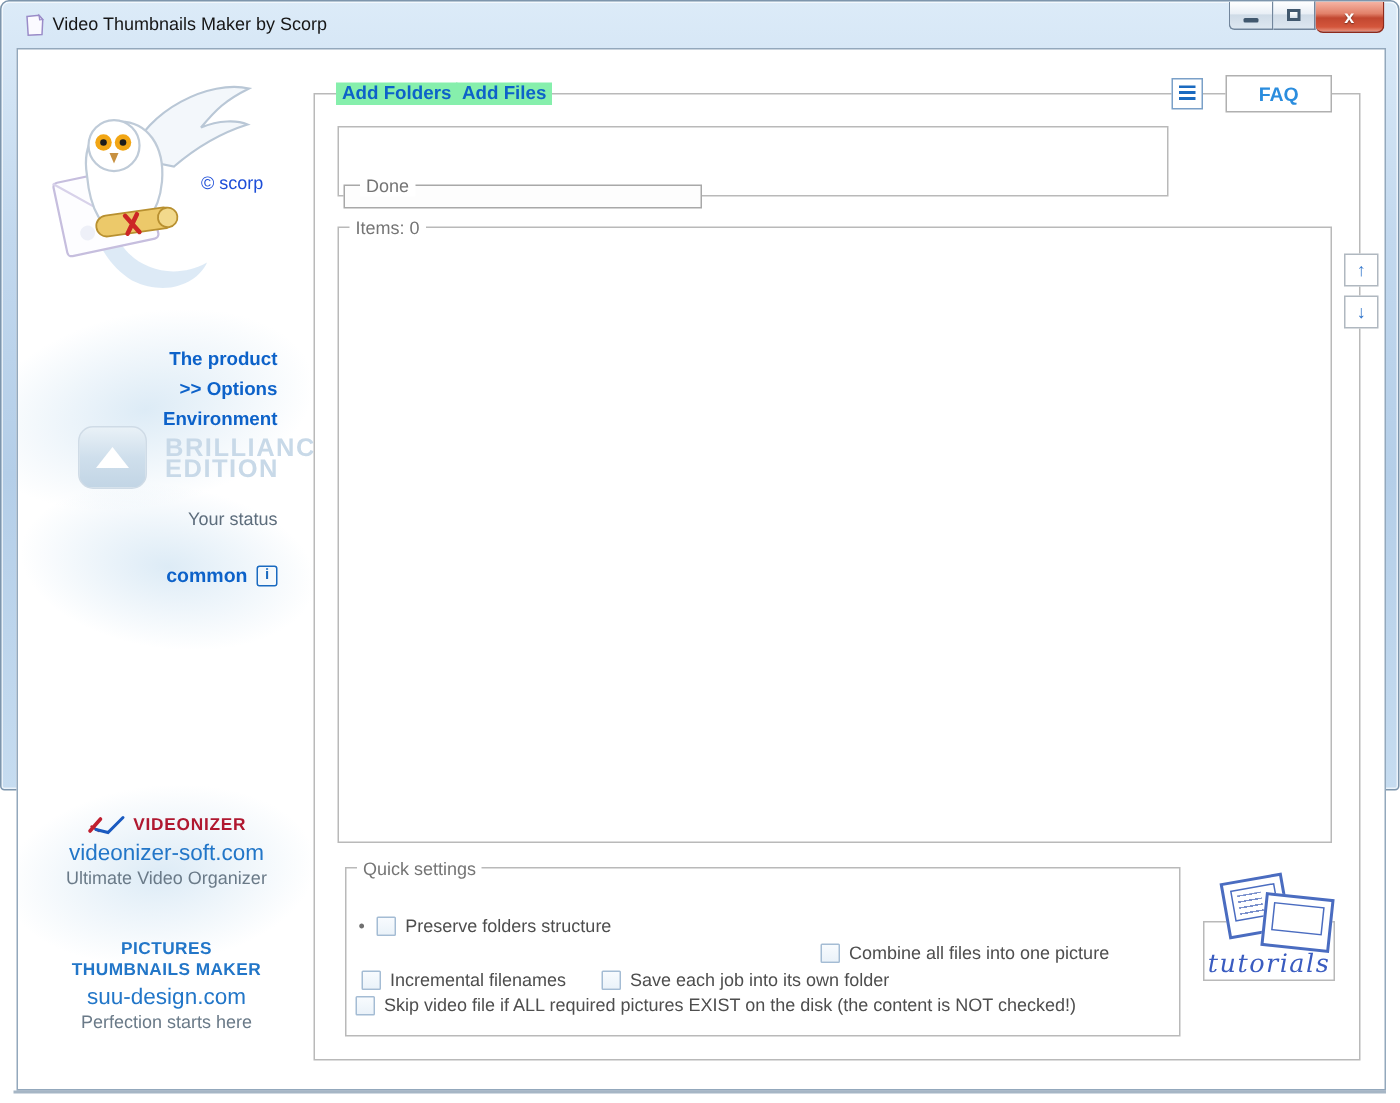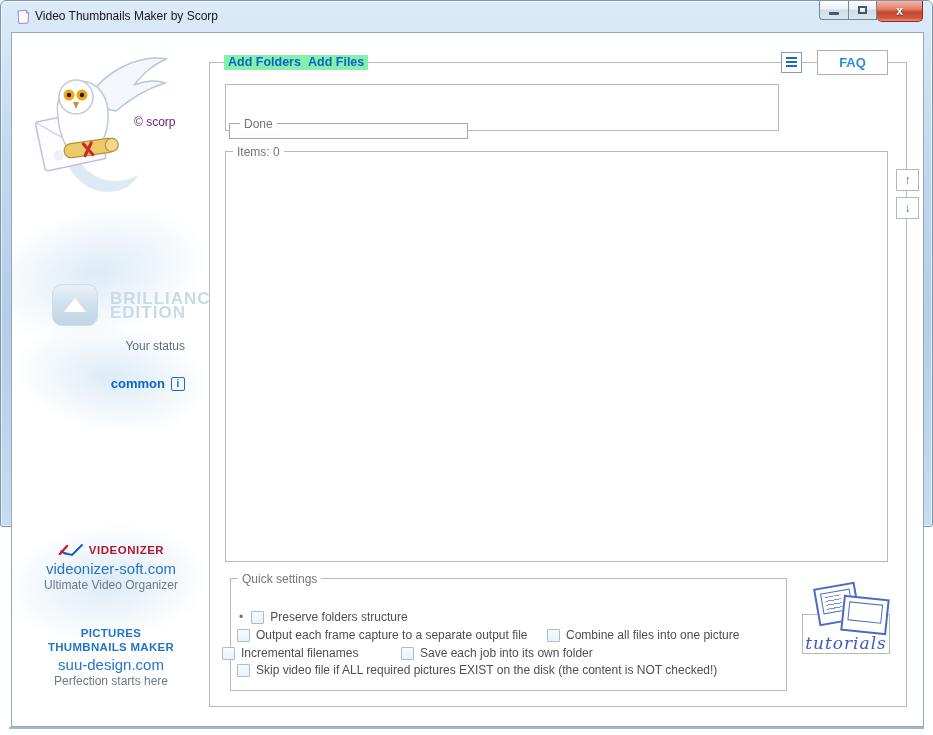--- a/index.html
+++ b/index.html
@@ -32,21 +32,21 @@
   .content{position:absolute;left:10px;top:31px;width:913px;height:695px;background:#ffffff;
     border:1px solid #93a8bc;box-sizing:border-box;}
 
   
   .sidebar{position:absolute;left:0;top:0;width:197px;height:693px;overflow:hidden;}
   .blob{position:absolute;border-radius:50%;background:radial-gradient(ellipse at center,rgba(198,222,240,.6),rgba(198,222,240,0) 70%);}
   .b1{left:-30px;top:175px;width:230px;height:130px;transform:rotate(-12deg);}
   .b2{left:0px;top:290px;width:200px;height:110px;transform:rotate(8deg);}
   .b3{left:-10px;top:490px;width:210px;height:120px;transform:rotate(-6deg);}
   .owl{position:absolute;left:6px;top:14px;}
-  .scorp{position:absolute;left:122px;top:82px;font-size:12px;color:#701a75;}
+  .scorp{position:absolute;left:122px;top:82px;font-size:12px;color:#1d4ed8;}
   .logoblock{position:absolute;left:88px;top:120px;font-size:11px;font-weight:bold;line-height:13px;letter-spacing:.4px;}
   .lg-red{color:#c00000;} .lg-blue{color:#1a5ac0;} .lg-purple{color:#8a3ce0;}
   .navlinks{position:absolute;right:24px;top:196px;text-align:right;}
   .navlink{display:block;font-size:12.5px;font-weight:bold;color:#0d62c9;line-height:20px;cursor:pointer;text-decoration:none;}
   .brbtn{position:absolute;left:40px;top:251px;width:46px;height:42px;border-radius:10px;
     background:linear-gradient(180deg,#e9f1f7,#cfdfec 50%,#c2d5e5);border:1px solid #cfdbe6;box-sizing:border-box;
     display:flex;align-items:center;justify-content:center;cursor:pointer;}
   .brbtn .tri{width:0;height:0;border-left:11px solid transparent;border-right:11px solid transparent;border-bottom:14px solid #ffffff;}
   .edition{position:absolute;left:98px;top:259px;font-size:17px;font-weight:bold;color:#c8d9e8;letter-spacing:1px;line-height:14px;}
   .statuslabel{position:absolute;right:24px;top:306px;font-size:12px;color:#5d6d7c;}
@@ -149,20 +149,25 @@
         <path d="M55 55 L61 55 L58 62 Z" fill="#c79040"></path>
         <g transform="rotate(-8 72 101)">
           <rect x="46" y="94" width="52" height="14" rx="7" fill="#ecc96a" stroke="#b89030" stroke-width="1.2"></rect>
           <circle cx="94" cy="101" r="6.5" fill="#f2d98c" stroke="#b89030" stroke-width="1.2"></circle>
           <path d="M66 96 l8 12 M74 96 l-8 12" stroke="#cc2626" stroke-width="3" stroke-linecap="round"></path>
         </g>
       </svg>
       <span class="scorp">© scorp</span>
 
 
+      <div class="navlinks">
+        <span class="navlink">The product</span>
+        <span class="navlink">&gt;&gt; Options</span>
+        <span class="navlink">Environment</span>
+      </div>
 
       <div class="brbtn">
         <div class="tri"></div>
       </div>
       <div class="edition">
         <div>BRILLIANCE</div>
         <div>EDITION</div>
       </div>
 
       <div class="statuslabel">Your status</div>
@@ -216,30 +221,26 @@
     <div class="gbox quickbox"></div>
     <span class="glabel quicklabel">Quick settings</span>
 
 
     <div class="qrow" style="left:227px;top:577px;">
       <span class="bullet">•</span>
       <span class="cb"></span>
       <span>Preserve folders structure</span>
     </div>
 
-    <div class="qrow" style="left:225px;top:595px;">
-      <span class="cb"></span>
-      <span>Output each frame capture to a separate output file</span>
-    </div>
     <div class="qrow" style="left:535px;top:595px;">
       <span class="cb"></span>
       <span>Combine all files into one picture</span>
     </div>
 
-    <div class="qrow" style="left:210px;top:613px;">
+    <div class="qrow" style="left:229px;top:613px;">
       <span class="cb"></span>
       <span>Incremental filenames</span>
     </div>
     <div class="qrow" style="left:389px;top:613px;">
       <span class="cb"></span>
       <span>Save each job into its own folder</span>
     </div>
 
     <div class="qrow" style="left:225px;top:630px;">
       <span class="cb"></span>

